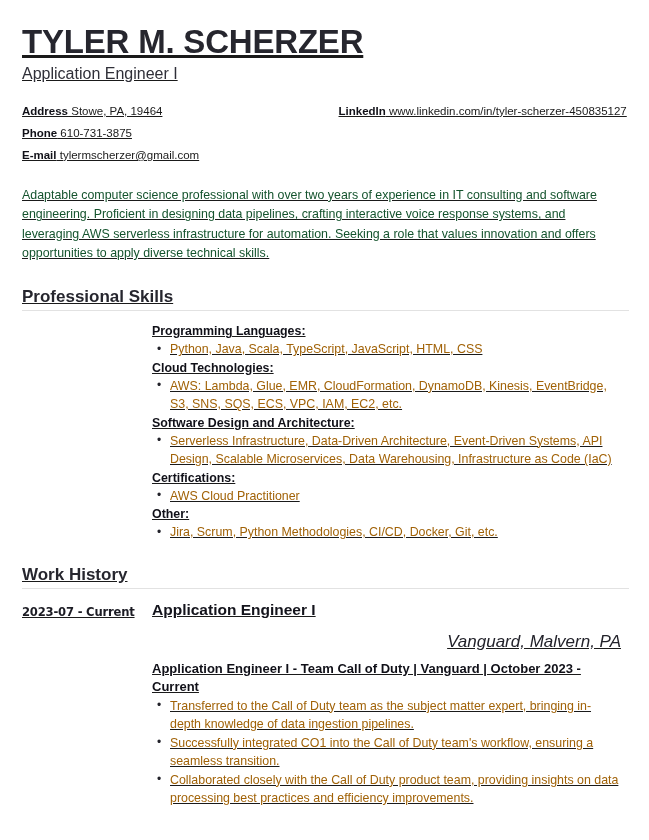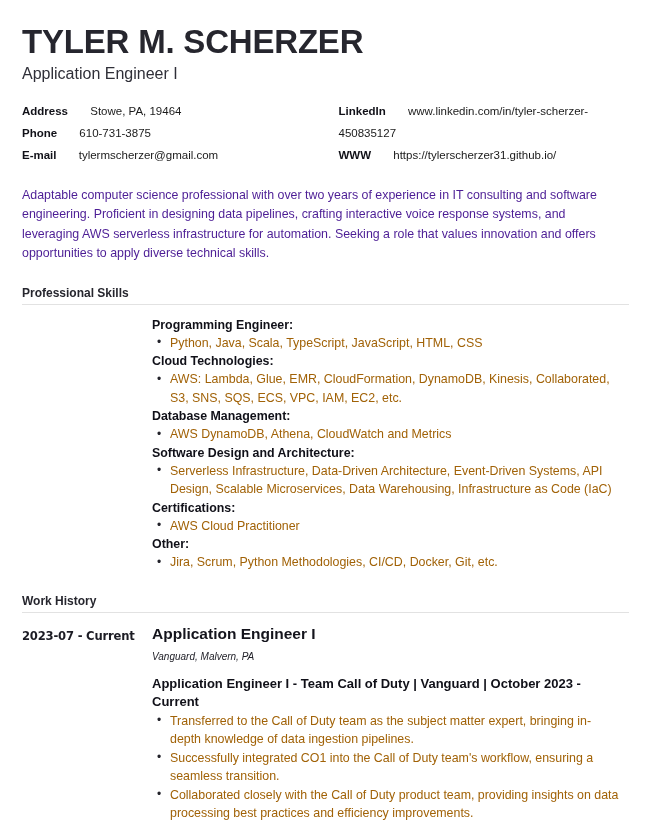--- a/index.html
+++ b/index.html
@@ -13,20 +13,21 @@
     font-family: "Liberation Sans", sans-serif;
     color: #1a1a1a;
     overflow: hidden;
   }
   .page {
     width: 649px;
     height: 840px;
     box-sizing: border-box;
     padding: 24px 20px 0 22px;
     position: relative;
+    text-decoration: underline;
   }
 
   
   .name {
     font-size: 33px;
     font-weight: bold;
     letter-spacing: -0.2px;
     color: #26262e;
     line-height: 1.08;
     margin: 0 0 4px 0;
@@ -54,36 +55,36 @@
   .contact-row {
     font-size: 11.5px;
     line-height: 22px;
     color: #1a1a1a;
     white-space: normal;
   }
   .contact-label {
     font-weight: bold;
     color: #111118;
   }
-  .contact-value { font-weight: normal; margin-left: 19px; }
+  .contact-value { font-weight: normal; }
 
   
   .summary {
     font-size: 12.4px;
     line-height: 19.5px;
-    color: #4c1d95;
+    color: #14532d;
     margin: 20px 0 0 0;
     padding-right: 8px;
     text-align: left;
   }
 
   
   .section { margin-top: 22px; }
   .section-title {
-    font-size: 12px;
+    font-size: 17px;
     font-weight: bold;
     color: #26262e;
     margin: 0 0 3px 0;
     line-height: 1.25;
   }
   .section-rule {
     height: 1px;
     background: #e2e2e2;
     width: 100%;
     margin-bottom: 11px;
@@ -143,25 +144,26 @@
     padding-right: 8px;
   }
   .job-title {
     font-size: 15.5px;
     font-weight: bold;
     color: #14141c;
     line-height: 20px;
     margin: 0 0 3px 0;
   }
   .job-company {
-    font-size: 10px;
+    font-size: 17px;
     font-style: italic;
     color: #22222a;
     line-height: 18px;
-    margin: 4px 0 9px 0;
+    margin: 13px 0 9px 0;
+    text-align: right;
   }
   .job-role-line {
     font-size: 13px;
     font-weight: bold;
     color: #101018;
     line-height: 18px;
     margin: 0 0 1px 0;
   }
 </style>
 </head>
@@ -173,46 +175,39 @@
   <div class="subtitle">Application Engineer I</div>
 
   <div class="contact">
     <div class="contact-col left" id="contact-left">
         <div class="contact-row"><span class="contact-label">Address</span><span class="contact-value"> Stowe, PA, 19464</span></div>
         <div class="contact-row"><span class="contact-label">Phone</span><span class="contact-value"> 610-731-3875</span></div>
         <div class="contact-row"><span class="contact-label">E-mail</span><span class="contact-value"> tylermscherzer@gmail.com</span></div>
       </div>
     <div class="contact-col right" id="contact-right">
         <div class="contact-row"><span class="contact-label">LinkedIn</span><span class="contact-value"> www.linkedin.com/in/tyler-scherzer-450835127</span></div>
-        <div class="contact-row"><span class="contact-label">WWW</span><span class="contact-value"> https://tylerscherzer31.github.io/</span></div>
       </div>
   </div>
 
   <p class="summary">Adaptable computer science professional with over two years of experience in IT consulting and software engineering. Proficient in designing data pipelines, crafting interactive voice response systems, and leveraging AWS serverless infrastructure for automation. Seeking a role that values innovation and offers opportunities to apply diverse technical skills.</p>
 
   <div class="section">
     <div class="section-title">Professional Skills</div>
     <div class="section-rule"></div>
     <div class="skills-body" id="skills-body">
         <div class="skill-group">
-          <div class="skill-heading">Programming Engineer:</div>
+          <div class="skill-heading">Programming Languages:</div>
           <ul class="bullets">
             <li>Python, Java, Scala, TypeScript, JavaScript, HTML, CSS</li>
           </ul>
         </div>
         <div class="skill-group">
           <div class="skill-heading">Cloud Technologies:</div>
           <ul class="bullets">
-            <li>AWS: Lambda, Glue, EMR, CloudFormation, DynamoDB, Kinesis, Collaborated, S3, SNS, SQS, ECS, VPC, IAM, EC2, etc.</li>
-          </ul>
-        </div>
-        <div class="skill-group">
-          <div class="skill-heading">Database Management:</div>
-          <ul class="bullets">
-            <li>AWS DynamoDB, Athena, CloudWatch and Metrics</li>
+            <li>AWS: Lambda, Glue, EMR, CloudFormation, DynamoDB, Kinesis, EventBridge, S3, SNS, SQS, ECS, VPC, IAM, EC2, etc.</li>
           </ul>
         </div>
         <div class="skill-group">
           <div class="skill-heading">Software Design and Architecture:</div>
           <ul class="bullets">
             <li>Serverless Infrastructure, Data-Driven Architecture, Event-Driven Systems, API Design, Scalable Microservices, Data Warehousing, Infrastructure as Code (IaC)</li>
           </ul>
         </div>
         <div class="skill-group">
           <div class="skill-heading">Certifications:</div>

